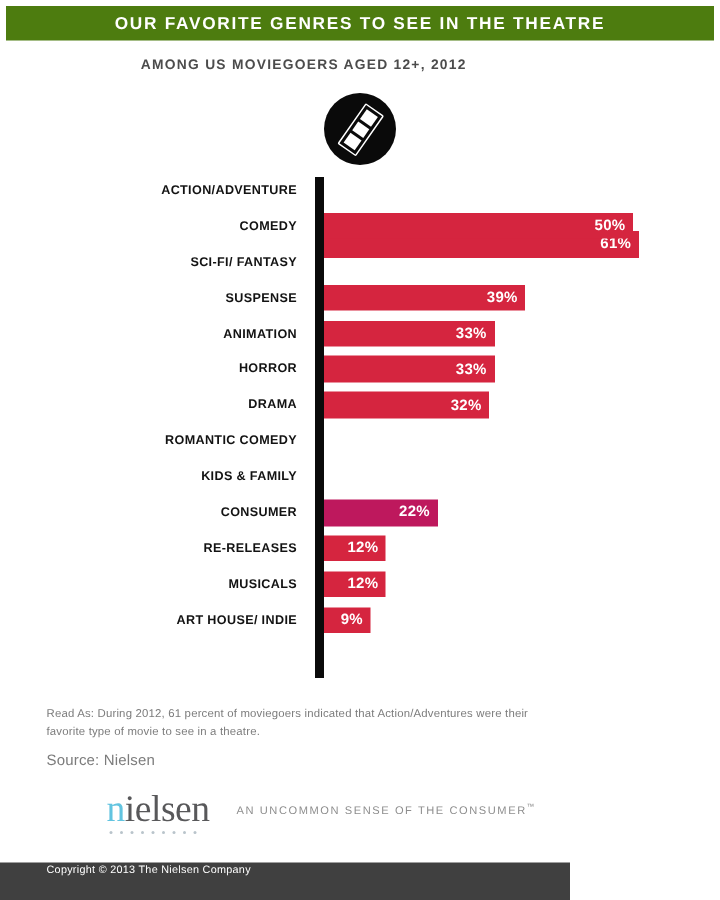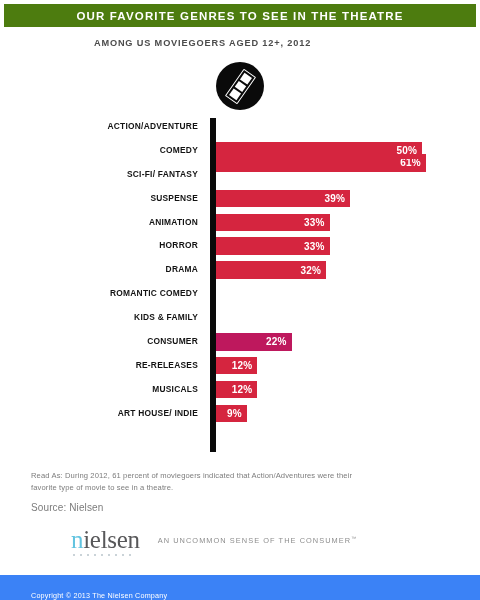--- a/index.html
+++ b/index.html
@@ -218,25 +218,25 @@
   #logo-tagline sup {
     font-size: 5px;
     vertical-align: super;
   }
 
   
   #copyright-bar {
     position: absolute;
     left: 0;
     bottom: 0;
-    width: 480px;
+    width: 380px;
     height: 25px;
-    background: #3b82f6;
-    display: flex;
-    align-items: flex-end;
+    background: #404040;
+    display: flex;
+    align-items: flex-start;
   }
   #copyright-text {
     color: #ffffff;
     font-size: 7.2px;
     letter-spacing: 0.2px;
     padding-left: 31px;
   }
 </style>
 </head>
 <body>

